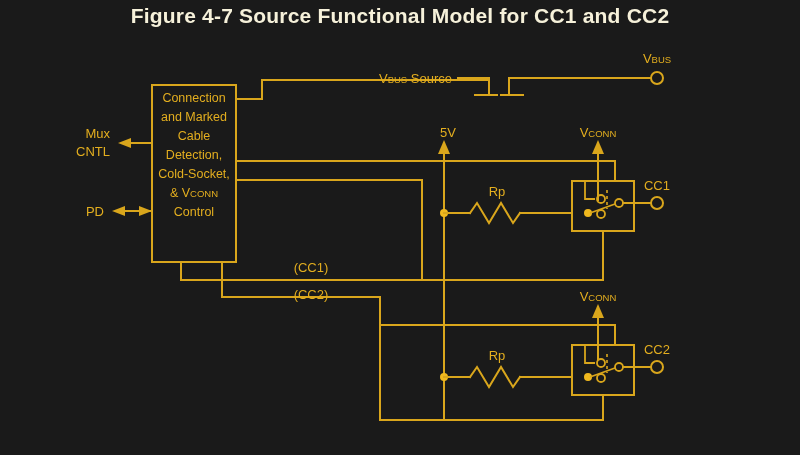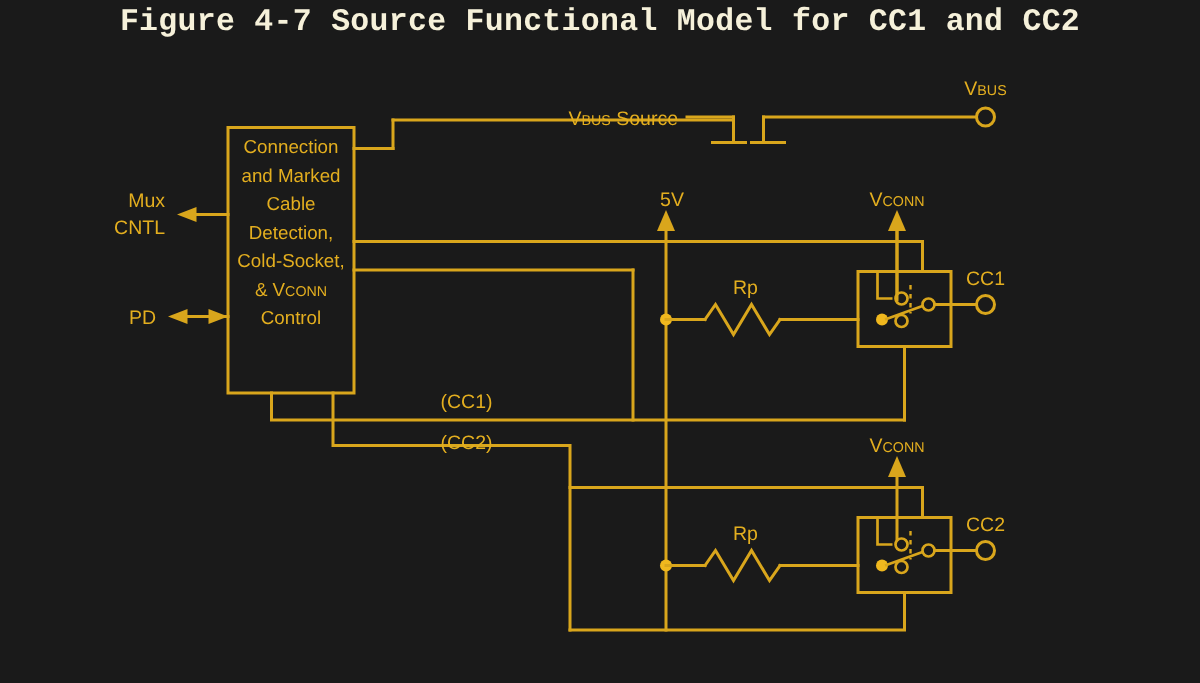--- a/index.html
+++ b/index.html
@@ -6,21 +6,21 @@
   body{
     width:800px;height:455px;
     background:#1a1a1a;
     font-family:"Liberation Sans", sans-serif;
     overflow:hidden;
   }
   #root{position:relative;width:800px;height:455px;}
   .title{
     position:absolute;left:0;top:4px;width:800px;
     text-align:center;
-    font-family:Liberation Mono, monospace;
+    font-family:Liberation Sans, sans-serif;
     font-weight:bold;
     font-size:21px;
     color:#f6f1da;
     letter-spacing:.2px;
   }
   svg{position:absolute;left:0;top:0;}
   .wire{stroke:#d9a61c;stroke-width:2;fill:none;stroke-linecap:square;}
   .wire-thin{stroke:#d9a61c;stroke-width:1.8;fill:none;}
   .dash{stroke:#d9a61c;stroke-width:1.6;fill:none;stroke-dasharray:3 3;}
   .box{stroke:#d9a61c;stroke-width:2;fill:none;}

